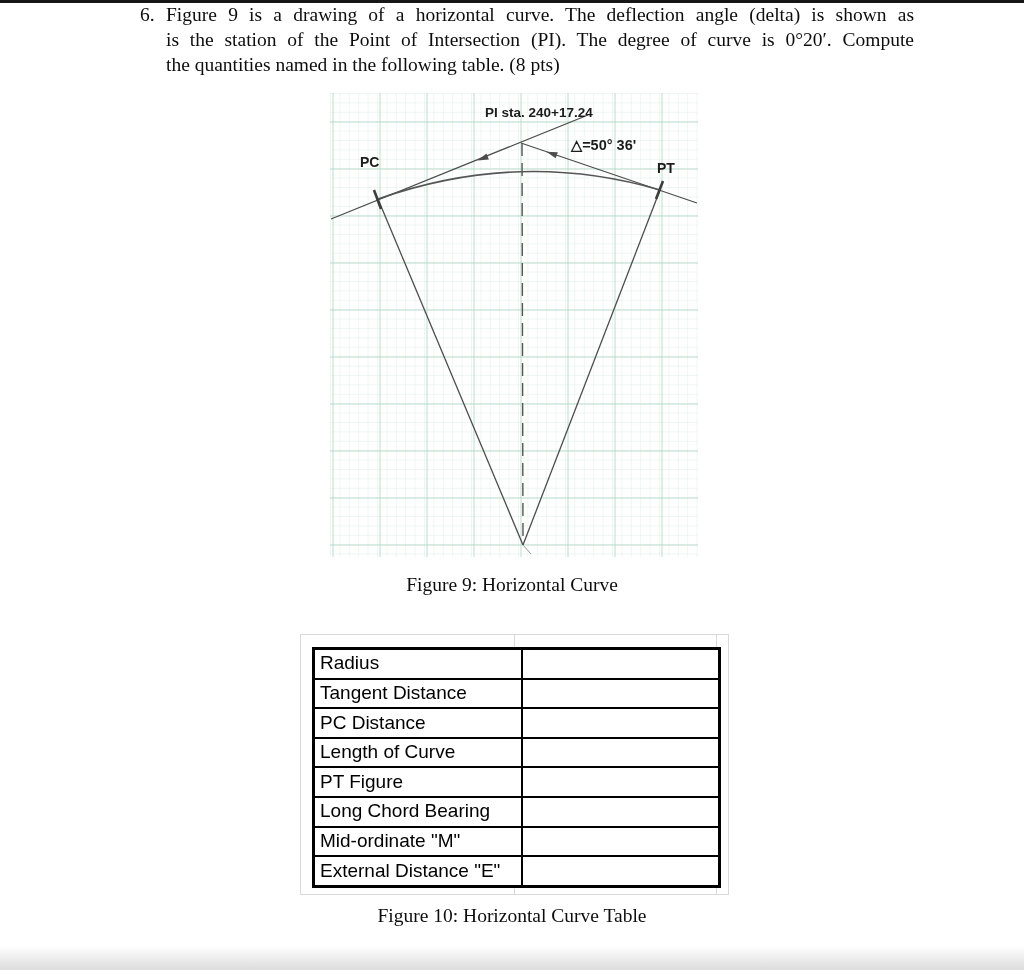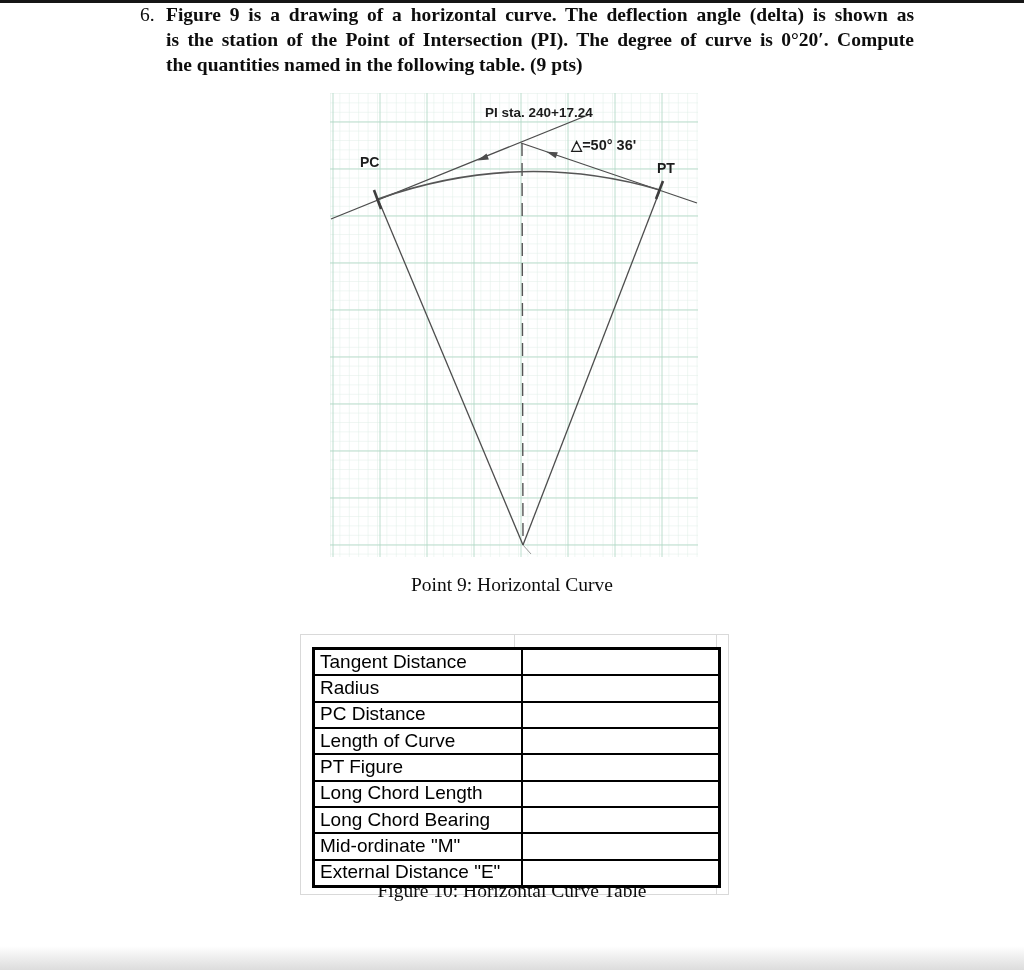--- a/index.html
+++ b/index.html
@@ -5,30 +5,30 @@
   html,body{margin:0;padding:0;background:#ffffff;}
   .page{
     position:relative;width:1024px;height:970px;background:#ffffff;
     overflow:hidden;font-family:"Liberation Serif",serif;color:#111;
   }
   .top-rule{position:absolute;left:0;top:0;width:1024px;height:3px;background:#161616;}
 
   
   .problem{position:absolute;left:140px;top:2px;width:774px;font-size:19.5px;line-height:25.1px;color:#0d0d0d;}
   .problem .num{position:absolute;left:0;top:0;}
-  .problem .pl{padding-left:26px;font-weight:bold;}
+  .problem .pl{padding-left:26px;}
   .just{text-align:justify;text-align-last:justify;}
 
   
   .fig9{position:absolute;left:330px;top:93px;}
   .fig-label{font-family:"Liberation Sans",sans-serif;font-weight:600;fill:#1c1c1c;}
 
   .caption{position:absolute;left:0;width:1024px;text-align:center;font-size:19.5px;color:#0d0d0d;}
   .cap9{top:574px;}
-  .cap10{top:880px;}
+  .cap10{top:905px;}
 
   
   .sheet-line{position:absolute;background:#d9d9d9;}
 
   
   .curve-table{
     position:absolute;left:312px;top:647px;width:401px;height:241px;
     border-collapse:collapse;background:#ffffff;z-index:2;
     font-family:"Liberation Sans",sans-serif;font-size:19px;color:#000;
     table-layout:fixed;
@@ -47,21 +47,21 @@
 <body>
 
 <div class="page">
 
   <div class="top-rule"></div>
 
   <div class="problem">
     <span class="num">6.</span>
     <div class="pl just">Figure 9 is a drawing of a horizontal curve. The deflection angle (delta) is shown as</div>
     <div class="pl just">is the station of the Point of Intersection (PI). The degree of curve is 0°20′. Compute</div>
-    <div class="pl">the quantities named in the following table. (9 pts)</div>
+    <div class="pl">the quantities named in the following table. (8 pts)</div>
   </div>
 
   <svg class="fig9" width="368" height="464" viewBox="0 0 368 464">
     <defs>
       <pattern id="gmin" width="9.4" height="9.4" patternUnits="userSpaceOnUse">
         <path d="M9.4 0H0V9.4" fill="none" stroke="#dfeee7" stroke-width="1"></path>
       </pattern>
     </defs>
 
     <rect width="368" height="464" fill="url(#gmin)"></rect>
@@ -84,54 +84,50 @@
     <polygon points="216.3,58.7 225.7,65.2 227.8,59.2" fill="#4d4d4d"></polygon>
 
     <path d="M193 452 L201 461" fill="none" stroke="#9a9a9a" stroke-width="1"></path>
 
     <text class="fig-label" x="155" y="24" font-size="13.5">PI sta. 240+17.24</text>
     <text class="fig-label" x="241" y="57" font-size="14.5">△=50° 36'</text>
     <text class="fig-label" x="30" y="74" font-size="14">PC</text>
     <text class="fig-label" x="327" y="80" font-size="14">PT</text>
   </svg>
 
-  <div class="caption cap9">Point 9: Horizontal Curve</div>
+  <div class="caption cap9">Figure 9: Horizontal Curve</div>
 
   <div class="sheet-line" style="left:300px;top:634px;width:429px;height:1px;"></div>
   <div class="sheet-line" style="left:300px;top:894px;width:429px;height:1px;"></div>
   <div class="sheet-line" style="left:300px;top:634px;width:1px;height:261px;"></div>
   <div class="sheet-line" style="left:716px;top:634px;width:1px;height:261px;"></div>
   <div class="sheet-line" style="left:728px;top:634px;width:1px;height:261px;"></div>
   <div class="sheet-line" style="left:514px;top:634px;width:1px;height:13px;"></div>
   <div class="sheet-line" style="left:514px;top:888px;width:1px;height:7px;"></div>
 
   <table class="curve-table">
     <tbody>
       <tr>
-        <td class="lbl">Tangent Distance</td>
+        <td class="lbl">Radius</td>
         <td class="val"></td>
       </tr>
       <tr>
-        <td class="lbl">Radius</td>
+        <td class="lbl">Tangent Distance</td>
         <td class="val"></td>
       </tr>
       <tr>
         <td class="lbl">PC Distance</td>
         <td class="val"></td>
       </tr>
       <tr>
         <td class="lbl">Length of Curve</td>
         <td class="val"></td>
       </tr>
       <tr>
         <td class="lbl">PT Figure</td>
-        <td class="val"></td>
-      </tr>
-      <tr>
-        <td class="lbl">Long Chord Length</td>
         <td class="val"></td>
       </tr>
       <tr>
         <td class="lbl">Long Chord Bearing</td>
         <td class="val"></td>
       </tr>
       <tr>
         <td class="lbl">Mid-ordinate "M"</td>
         <td class="val"></td>
       </tr>

